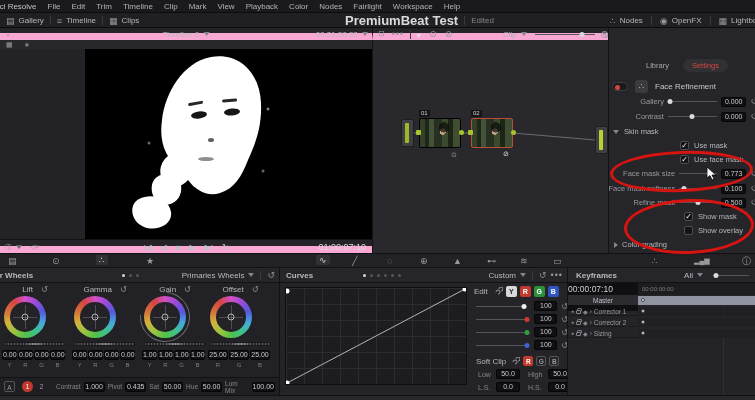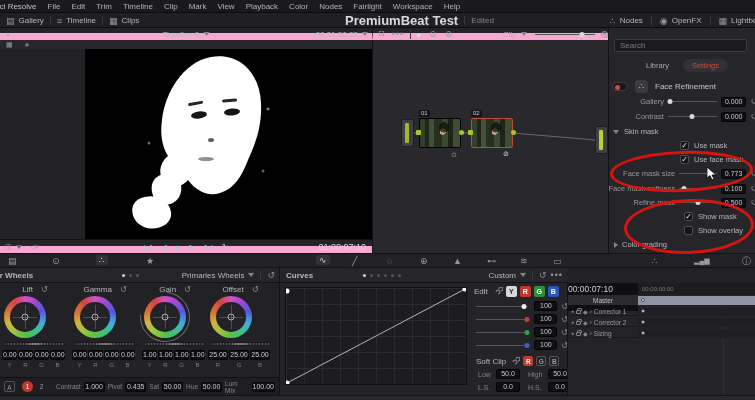--- a/index.html
+++ b/index.html
@@ -207,21 +207,20 @@
     <span class="abs ico" style="left:78px;top:110px;font-size:7px">⊙</span>
     <span class="abs" style="left:130px;top:110px;font-size:7px;color:#dcdce0">⊘</span>
     <div class="srcnode" style="left:222px;top:86px">
         <i style="background:#b7d32e"></i>
       </div>
   </div>
 
   <div class="abs" style="left:608px;top:28px;width:147px;height:225px;background:#26262a;border-left:1px solid #121214">
     <span class="searchico abs" style="right:8px;top:3px"></span>
   </div>
-  <div class="abs" style="left:614px;top:39px;width:133px;height:13px;background:#1b1b1f;border:1px solid #3c3c41;border-radius:2px;line-height:11px;padding-left:5px;color:#7b7b80">Search</div>
 
   <div class="irow" style="top:59px;justify-content:center;gap:6px">
     <span style="color:#a9a9ad;padding:2px 8px">Library</span>
     <span style="color:#d2493c;background:#313135;border-radius:7px;padding:2px 9px">Settings</span>
   </div>
 
   <div class="irow" style="top:80px">
     <span style="margin-left:4px" class="toggle"></span>
     <span style="margin-left:7px;width:13px;height:13px;background:#3a3a3f;border-radius:3px;color:#c9c9cd;text-align:center;line-height:13px;font-size:8px">∴</span>
     <span style="margin-left:7px;color:#c6c6ca;font-size:8px">Face Refinement</span>
@@ -343,20 +342,30 @@
       <span class="pgdot"></span>
       <span class="pgdot"></span>
     <div class="flex" style="margin-left:auto;font-weight:normal">
       <span style="color:#b9b9bd">Custom</span>
         <span class="caret"></span>
       <span class="sep"></span>
         <span class="reset">↺</span>
       <span class="ico" style="margin:0 4px;letter-spacing:1px">•••</span>
     </div>
   </div>
+  <div class="abs panelhdr flex" style="left:567px;top:268px;width:188px;height:15px;border-left:1px solid #121214">
+    <span style="margin-left:8px">Keyframes</span>
+    <div class="flex" style="margin-left:auto;font-weight:normal">
+      <span style="color:#b9b9bd">All</span>
+        <span class="caret"></span>
+      <span class="track" style="width:36px;margin:0 6px 0 10px">
+          <span class="sdot" style="left:8%"></span>
+        </span>
+    </div>
+  </div>
 
   <div class="abs" style="left:0;top:283px;width:279px;height:94px;background:#222226">
 
     <div class="wcol" style="left:0">
       <div class="flex" style="height:12px;justify-content:center;gap:8px">
         <span style="color:#b6b6ba">Lift</span>
         <span class="reset" style="font-size:8px">↺</span>
       </div>
       <div class="wheel" style="left:4px;top:13px">
           <div class="inner"></div>

